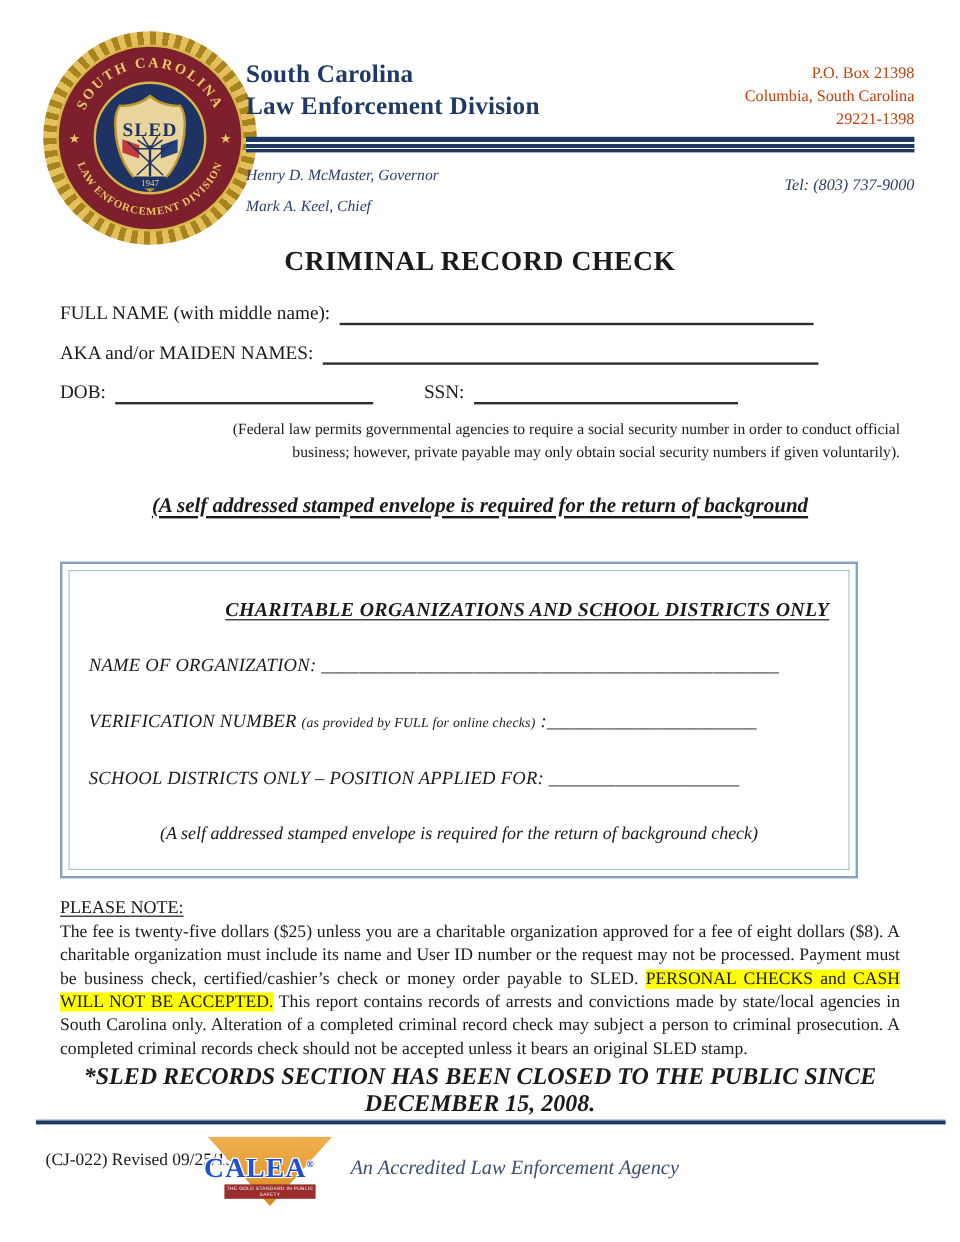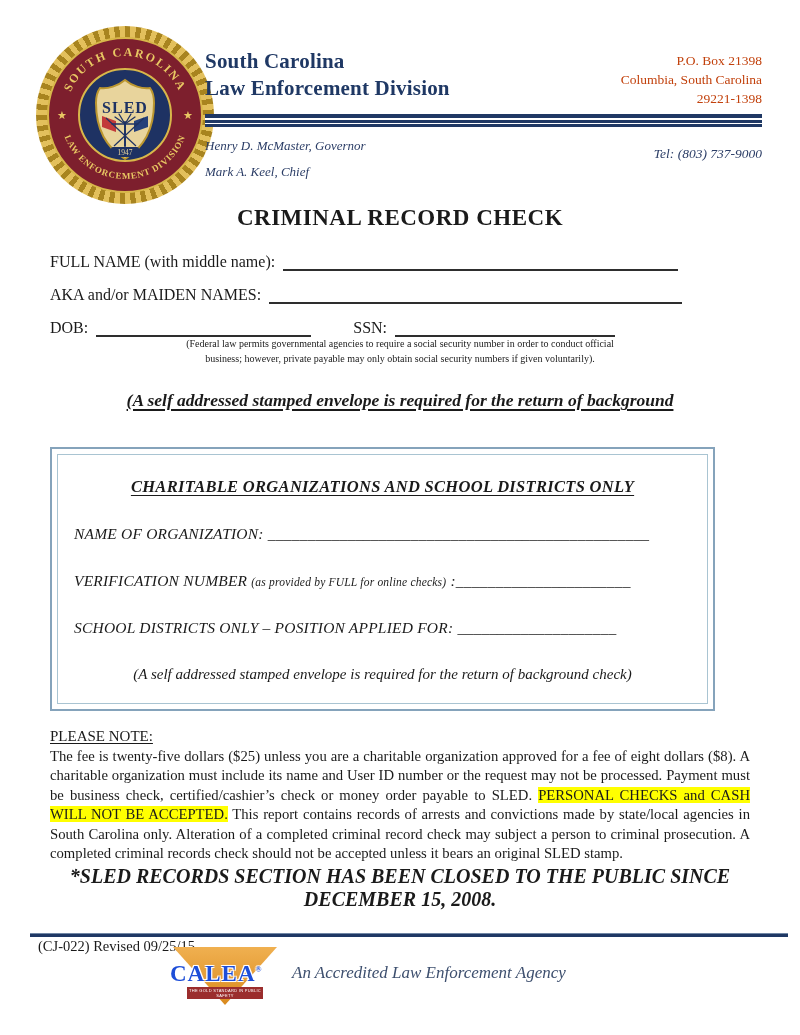--- a/index.html
+++ b/index.html
@@ -32,28 +32,28 @@
   .field-row { display:flex; align-items:flex-end; margin-top:13px; font-size:16px; }
   .field-row.first { margin-top:20px; }
   .blank { border-bottom:2px solid #2e2e2e; height:20px; }
   .lbl { white-space:nowrap; }
   .w-name { width:395px; margin-left:8px; }
   .w-aka  { width:413px; margin-left:8px; }
   .w-dob  { width:215px; margin-left:8px; }
   .w-ssn  { width:220px; margin-left:8px; }
   .ssn-lbl { margin-left:42px; }
 
-  .ssn-note { text-align:center; font-size:10px; line-height:1.45; }
+  .ssn-note { text-align:right; font-size:13px; margin-top:12px; line-height:1.45; }
   .envelope-notice { text-align:center; font-size:17.5px; font-weight:bold; font-style:italic;
     text-decoration:underline; text-decoration-thickness:2px; text-underline-offset:3px; margin-top:24px; }
 
   
   .char-box { margin-top:36px; border:2px solid #85a3bb; padding:5px; width:665px; }
   .char-box-inner { border:1px solid #a9c4d2; padding:22px 16px 18px 16px; font-style:italic; }
-  .char-title { text-align:center; font-size:16.5px; font-weight:bold; text-decoration:underline;
+  .char-title { text-align:right; font-size:16.5px; font-weight:bold; text-decoration:underline;
     text-underline-offset:3px; letter-spacing:0.3px; margin-bottom:28px; }
   .char-row { font-size:15.5px; margin-bottom:29px; letter-spacing:0.2px; }
   .char-paren { font-size:11.5px; }
   .char-env { text-align:center; font-size:15px; margin-bottom:2px; }
 
   
   .please-note { margin-top:16px; }
   .pn-heading { font-size:15px; text-decoration:underline; text-underline-offset:2px; }
   .pn-para { font-size:14.7px; text-align:justify; line-height:1.32; margin-top:2px; }
   .hl { background:#ffff00; }

